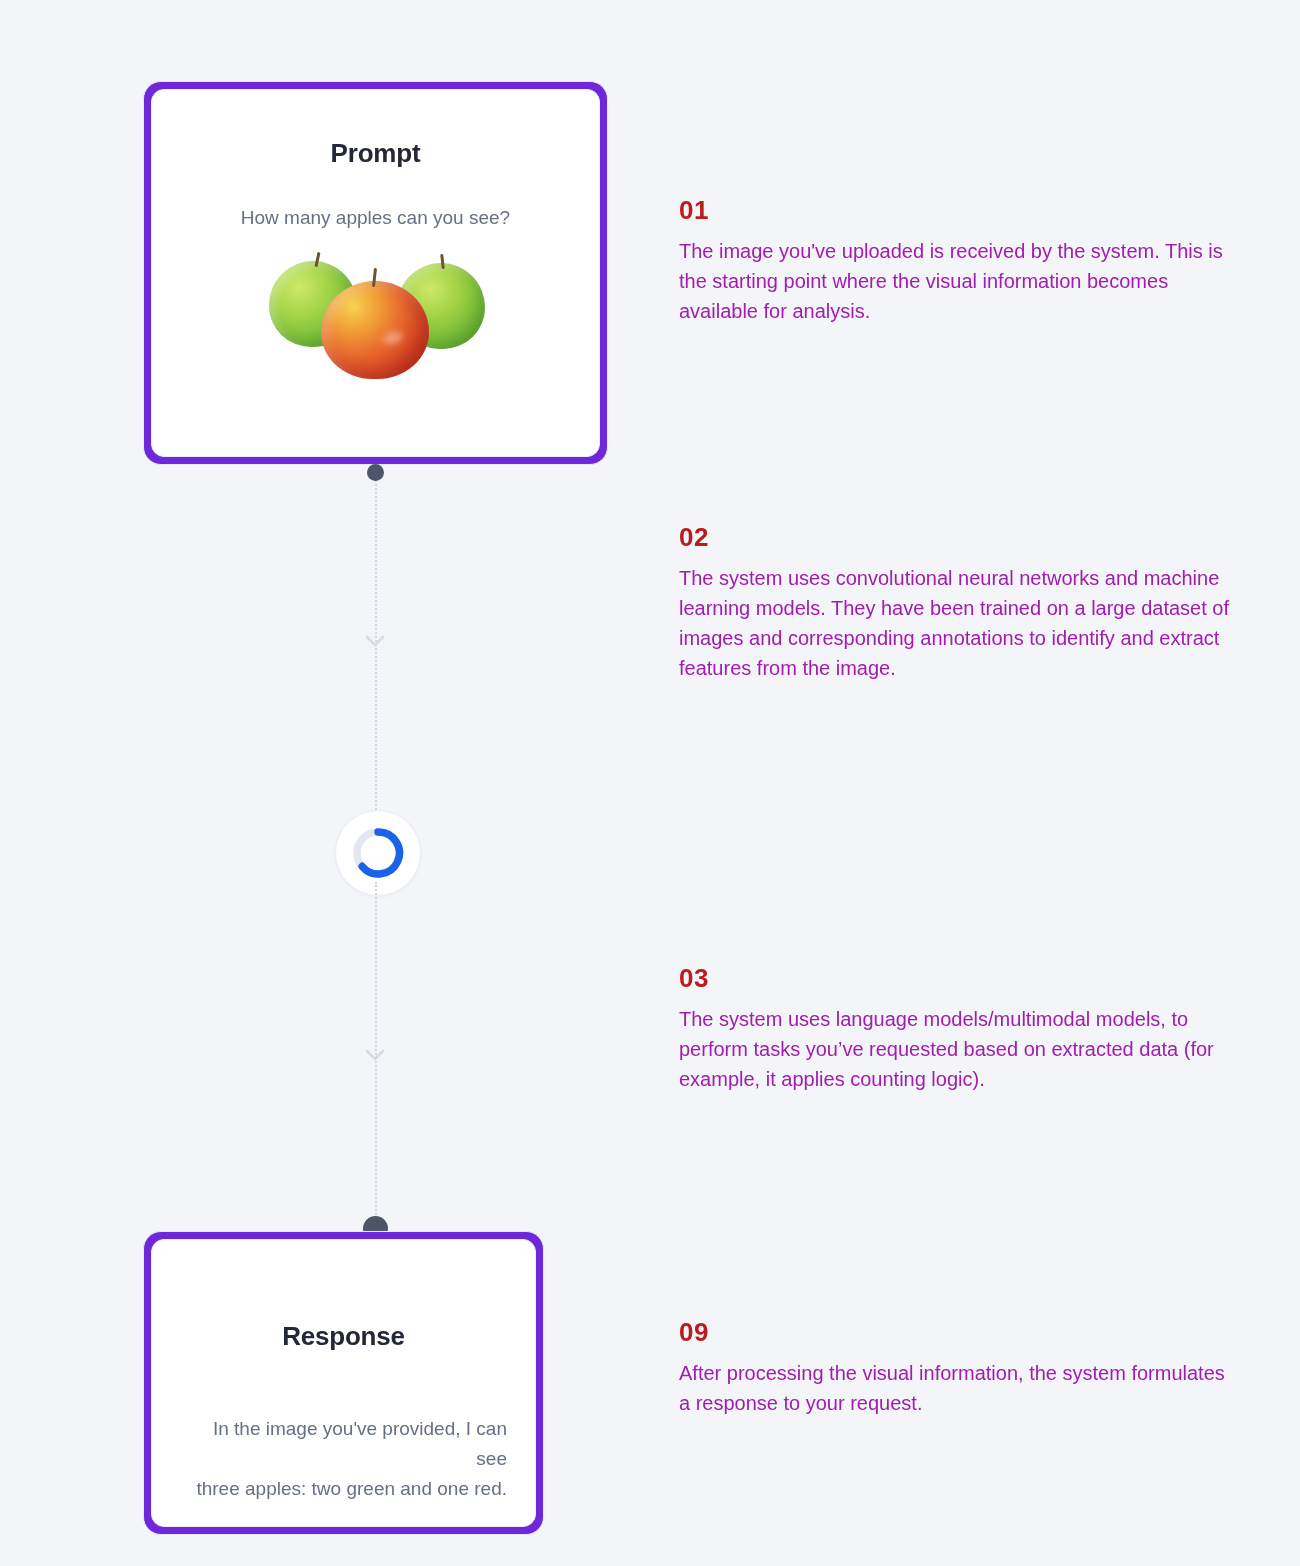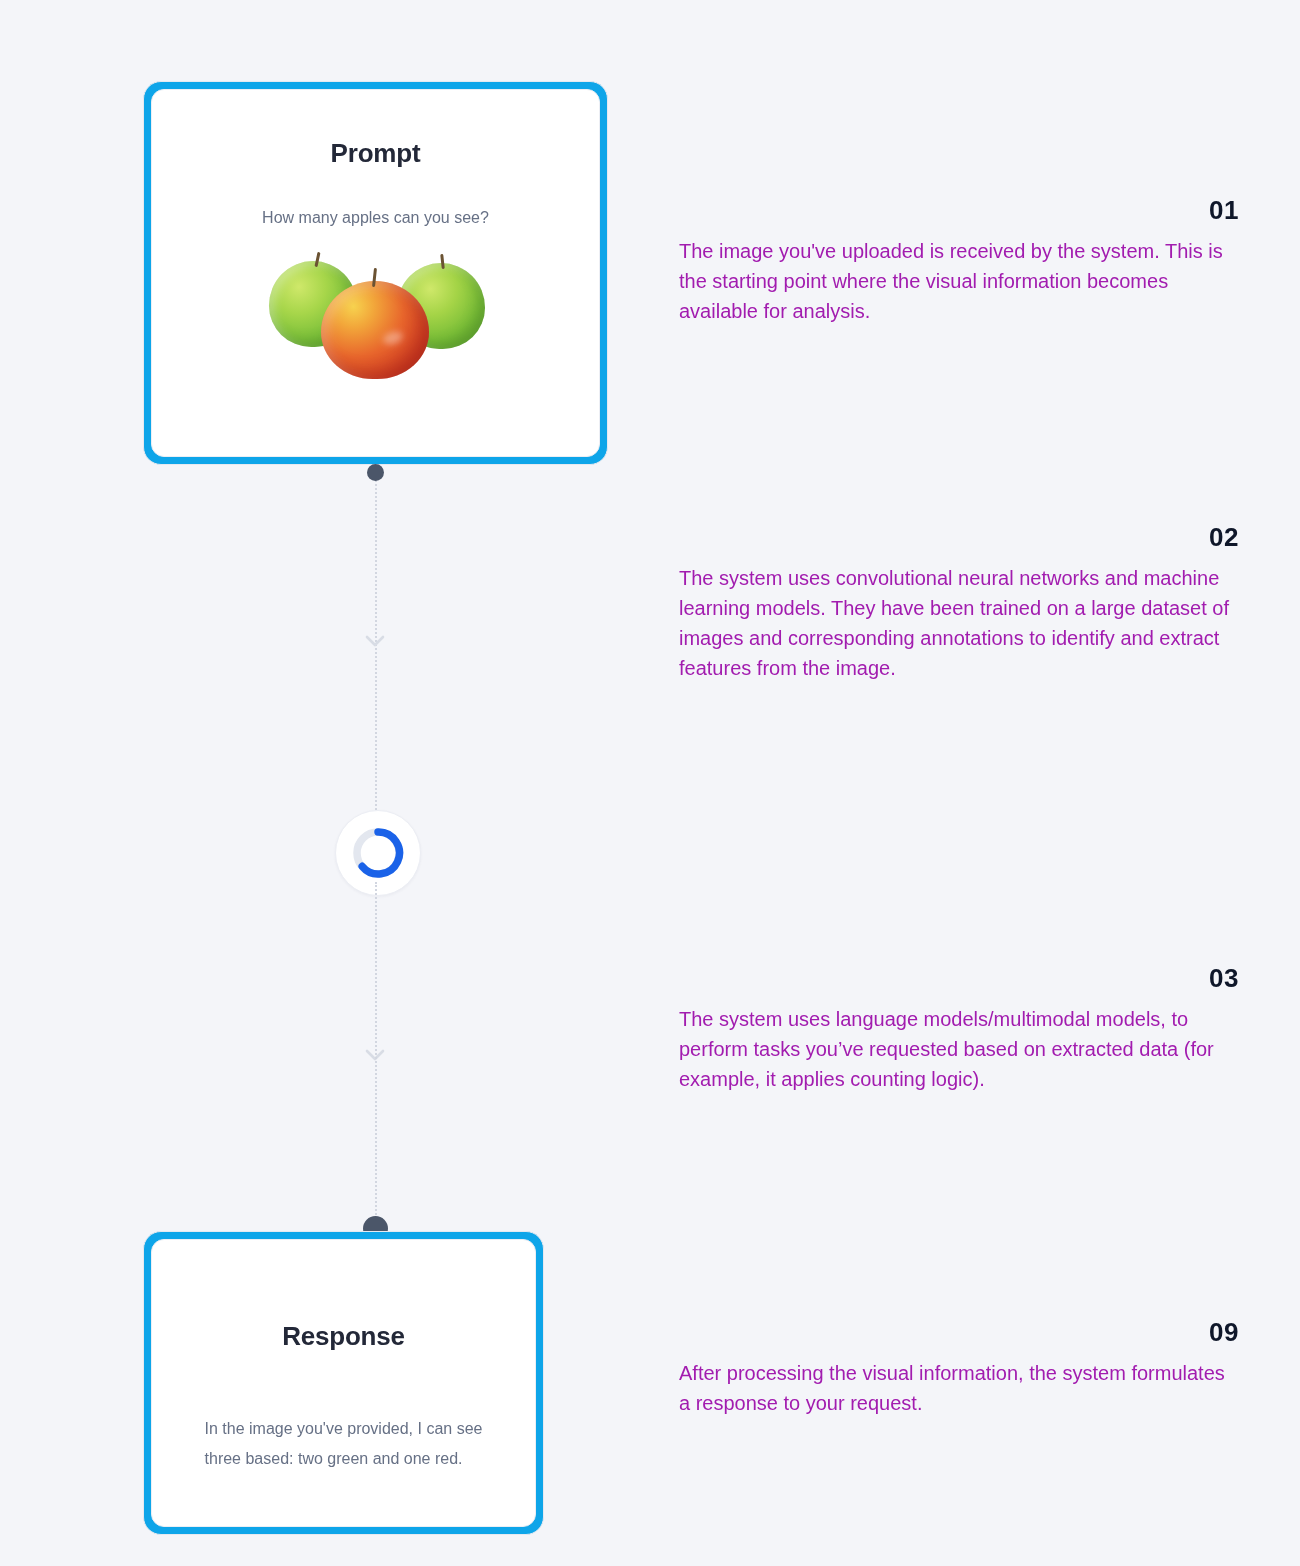--- a/index.html
+++ b/index.html
@@ -19,21 +19,21 @@
   .stage {
     position: relative;
     width: 1300px;
     height: 1566px;
   }
 
   
 
   .card-frame {
     position: absolute;
-    background: #0ea5e9;
+    background: #6d28d9;
     border: 1px solid #e6e9f0;
     border-radius: 18px;
     padding: 7px;
   }
 
   .card {
     width: 100%;
     height: 100%;
     background: #ffffff;
     border: 1px solid #eceef4;
@@ -62,24 +62,24 @@
     font-size: 26px;
     font-weight: bold;
     color: #232838;
     letter-spacing: -0.2px;
   }
 
   #prompt-card .card-title { margin-top: 48px; }
   #response-card .card-title { margin-top: 81px; }
 
   .card-body {
-    font-size: 16px;
+    font-size: 19px;
     line-height: 30px;
     color: #667085;
-    text-align: left;
+    text-align: right;
     padding: 0 22px;
   }
 
   #prompt-card .card-body { margin-top: 34px; }
   #response-card .card-body { margin-top: 62px; padding: 0 28px; }
 
   .card-body span { display: block; }
 
   
 
@@ -224,24 +224,23 @@
   }
 
   #step-1 { top: 195px; }
   #step-2 { top: 522px; }
   #step-3 { top: 963px; }
   #step-4 { top: 1317px; }
 
   .step-number {
     font-size: 26px;
     font-weight: bold;
-    color: #0f172a;
+    color: #b91c1c;
     letter-spacing: 0.5px;
     margin-bottom: 10px;
-    text-align: right;
   }
 
   .step-text {
     font-size: 20px;
     line-height: 30px;
     color: #a21caf;
   }
 </style>
 </head>
 <body>
@@ -291,21 +290,21 @@
   </div>
 
   <div class="dotted-line" id="line-bottom"></div>
   <div class="node-dot" id="dot-bottom"></div>
 
   <div class="card-frame" id="response-frame">
     <div class="card" id="response-card">
       <div class="card-title">Response</div>
       <div class="card-body">
         <span>In the image you've provided, I can see</span>
-        <span>three based: two green and one red.</span>
+        <span>three apples: two green and one red.</span>
       </div>
     </div>
   </div>
 
   <div class="step" id="step-1">
     <div class="step-number">01</div>
     <div class="step-text">The image you've uploaded is received by the system. This is the starting point where the visual information becomes available for analysis.</div>
   </div>
 
   <div class="step" id="step-2">

